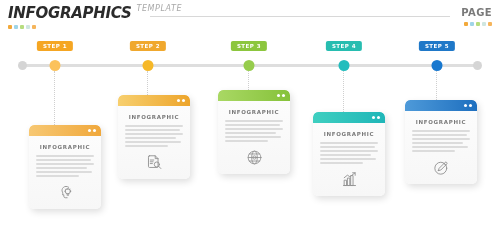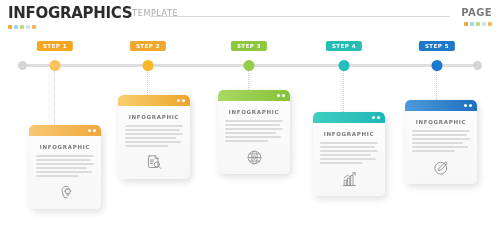--- a/index.html
+++ b/index.html
@@ -18,21 +18,23 @@
   
   #header {
     position: absolute;
     left: 0; top: 0;
     width: 500px; height: 34px;
   }
   #title-block {
     position: absolute;
     left: 8px; top: 4px;
     display: flex;
-    align-items: center;
+    align-items: flex-start;
+    gap: 5px;
+    font-style: italic;
   }
   #title-main {
     font-size: 15px;
     font-weight: bold;
     letter-spacing: -0.3px;
     color: #2b2b2b;
     font-family: "DejaVu Sans", sans-serif;
   }
   #title-sub {
     font-size: 8px;

